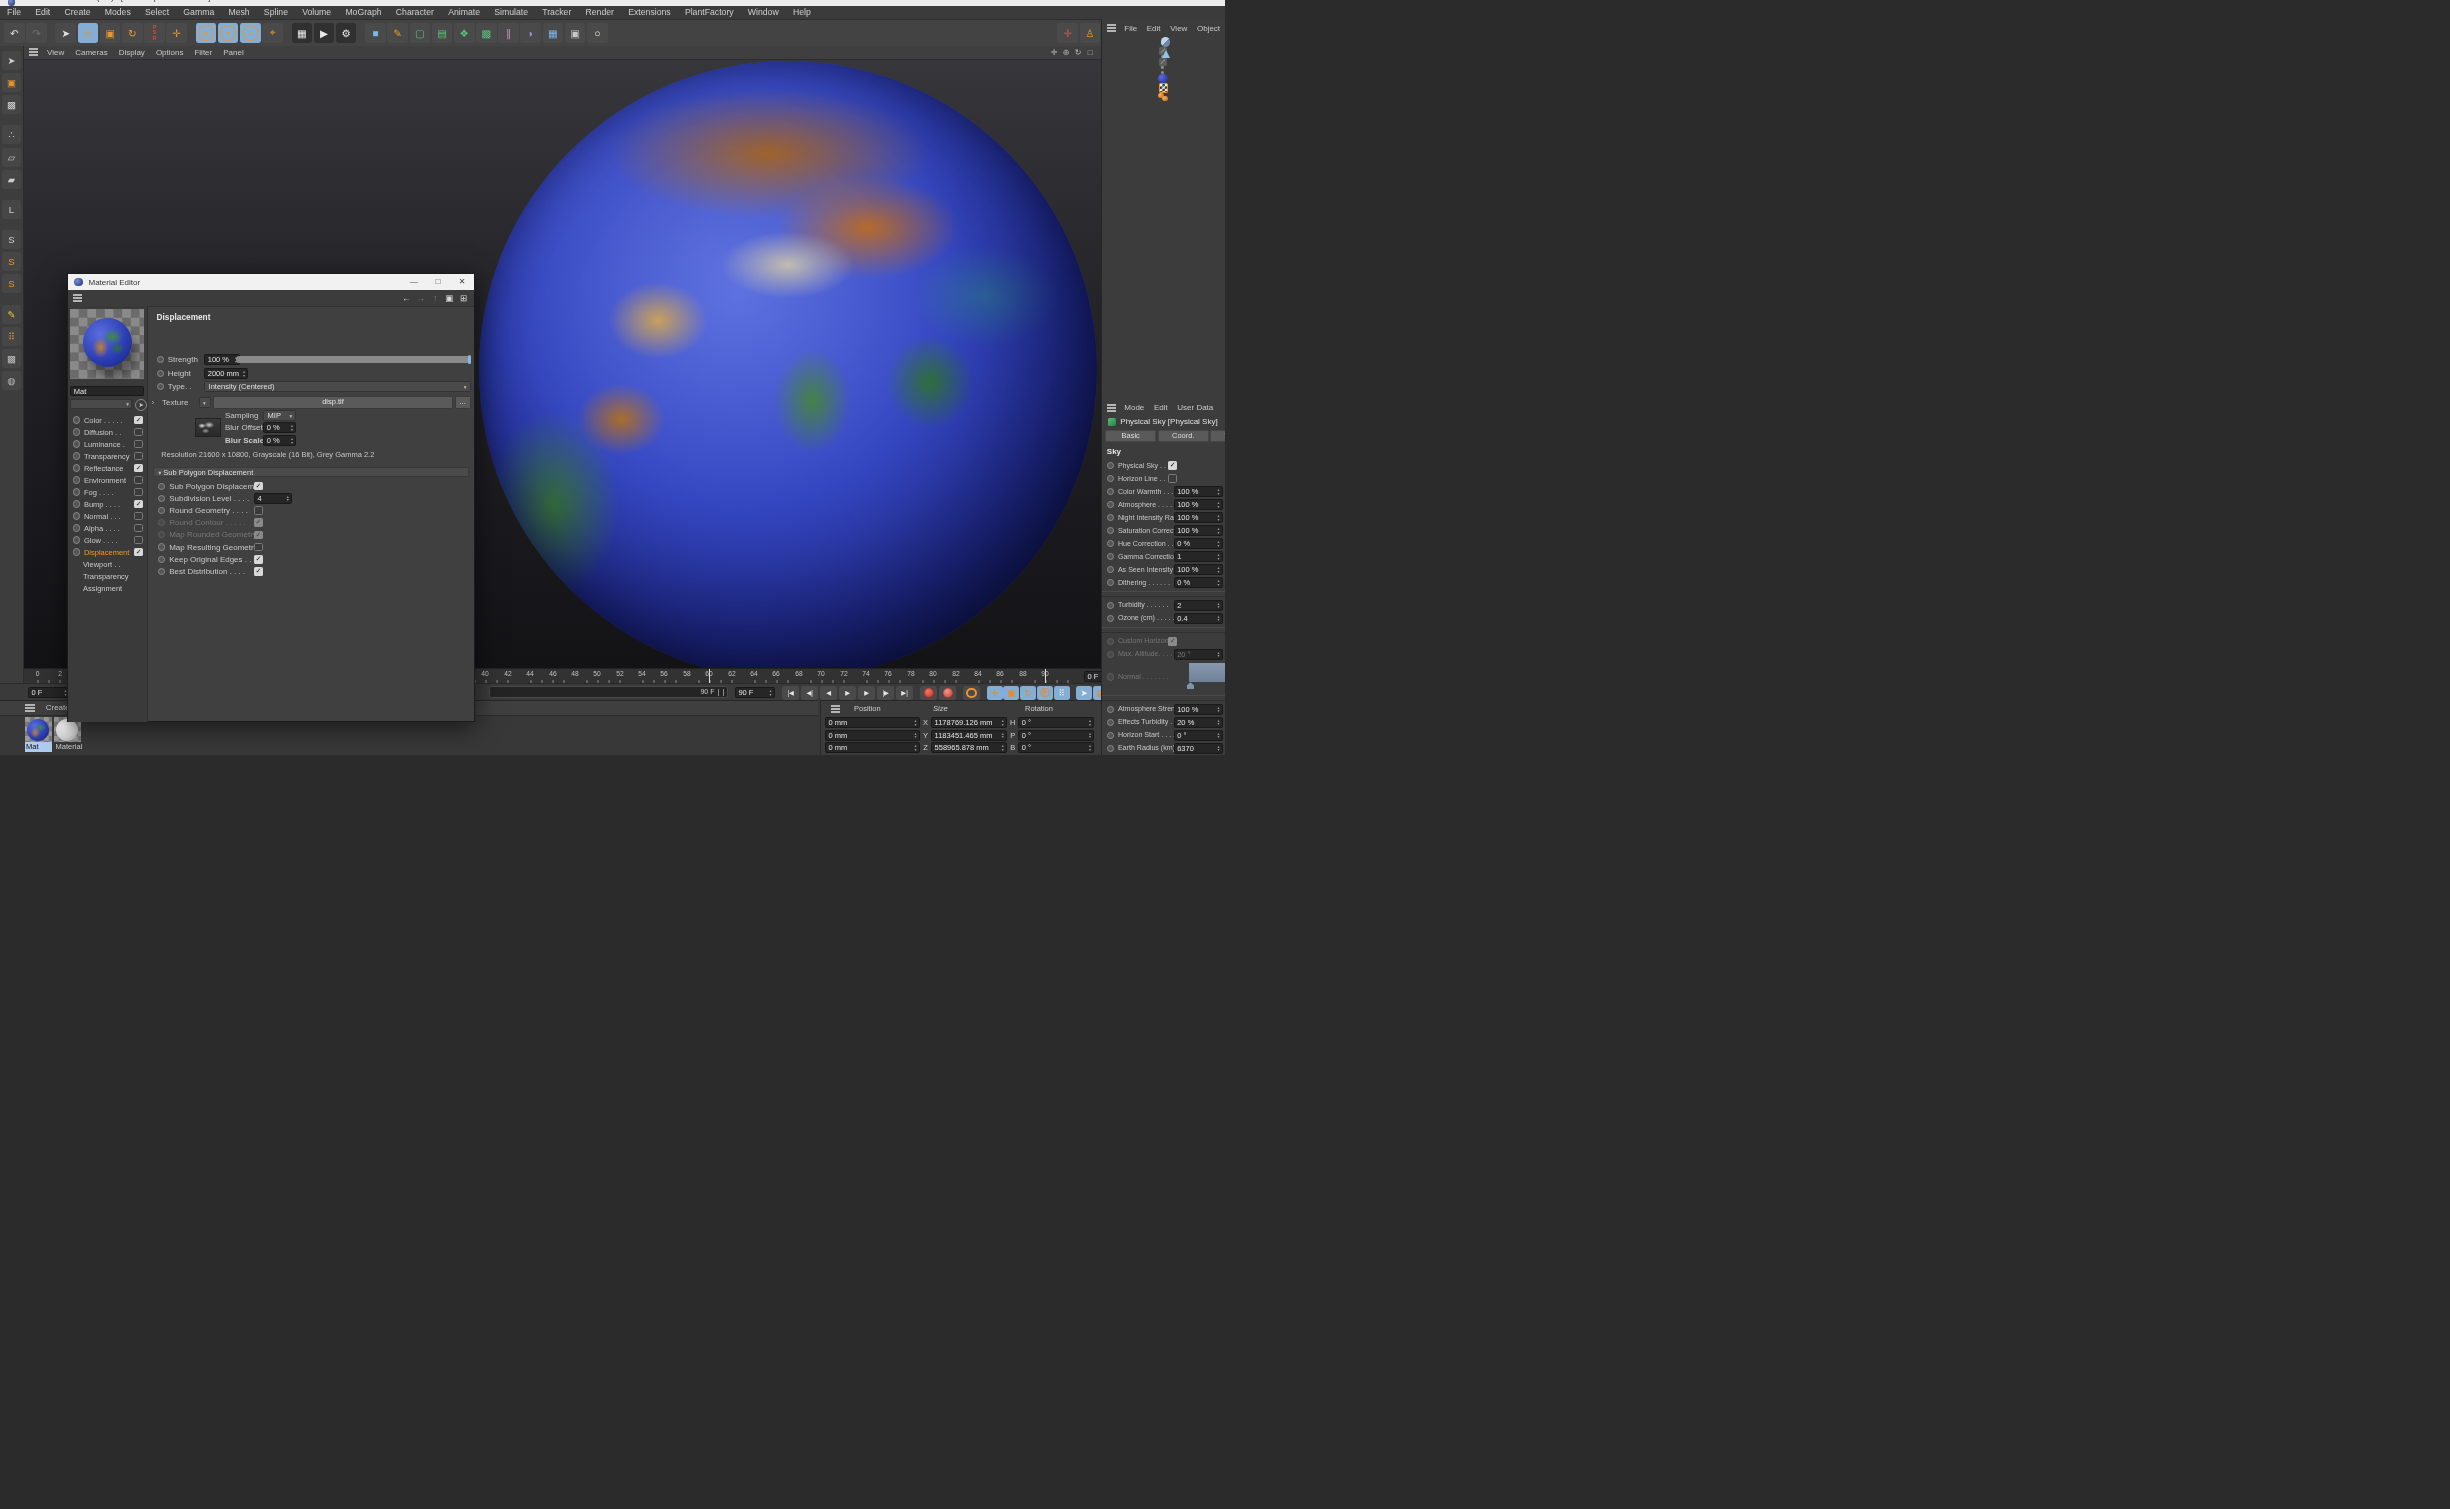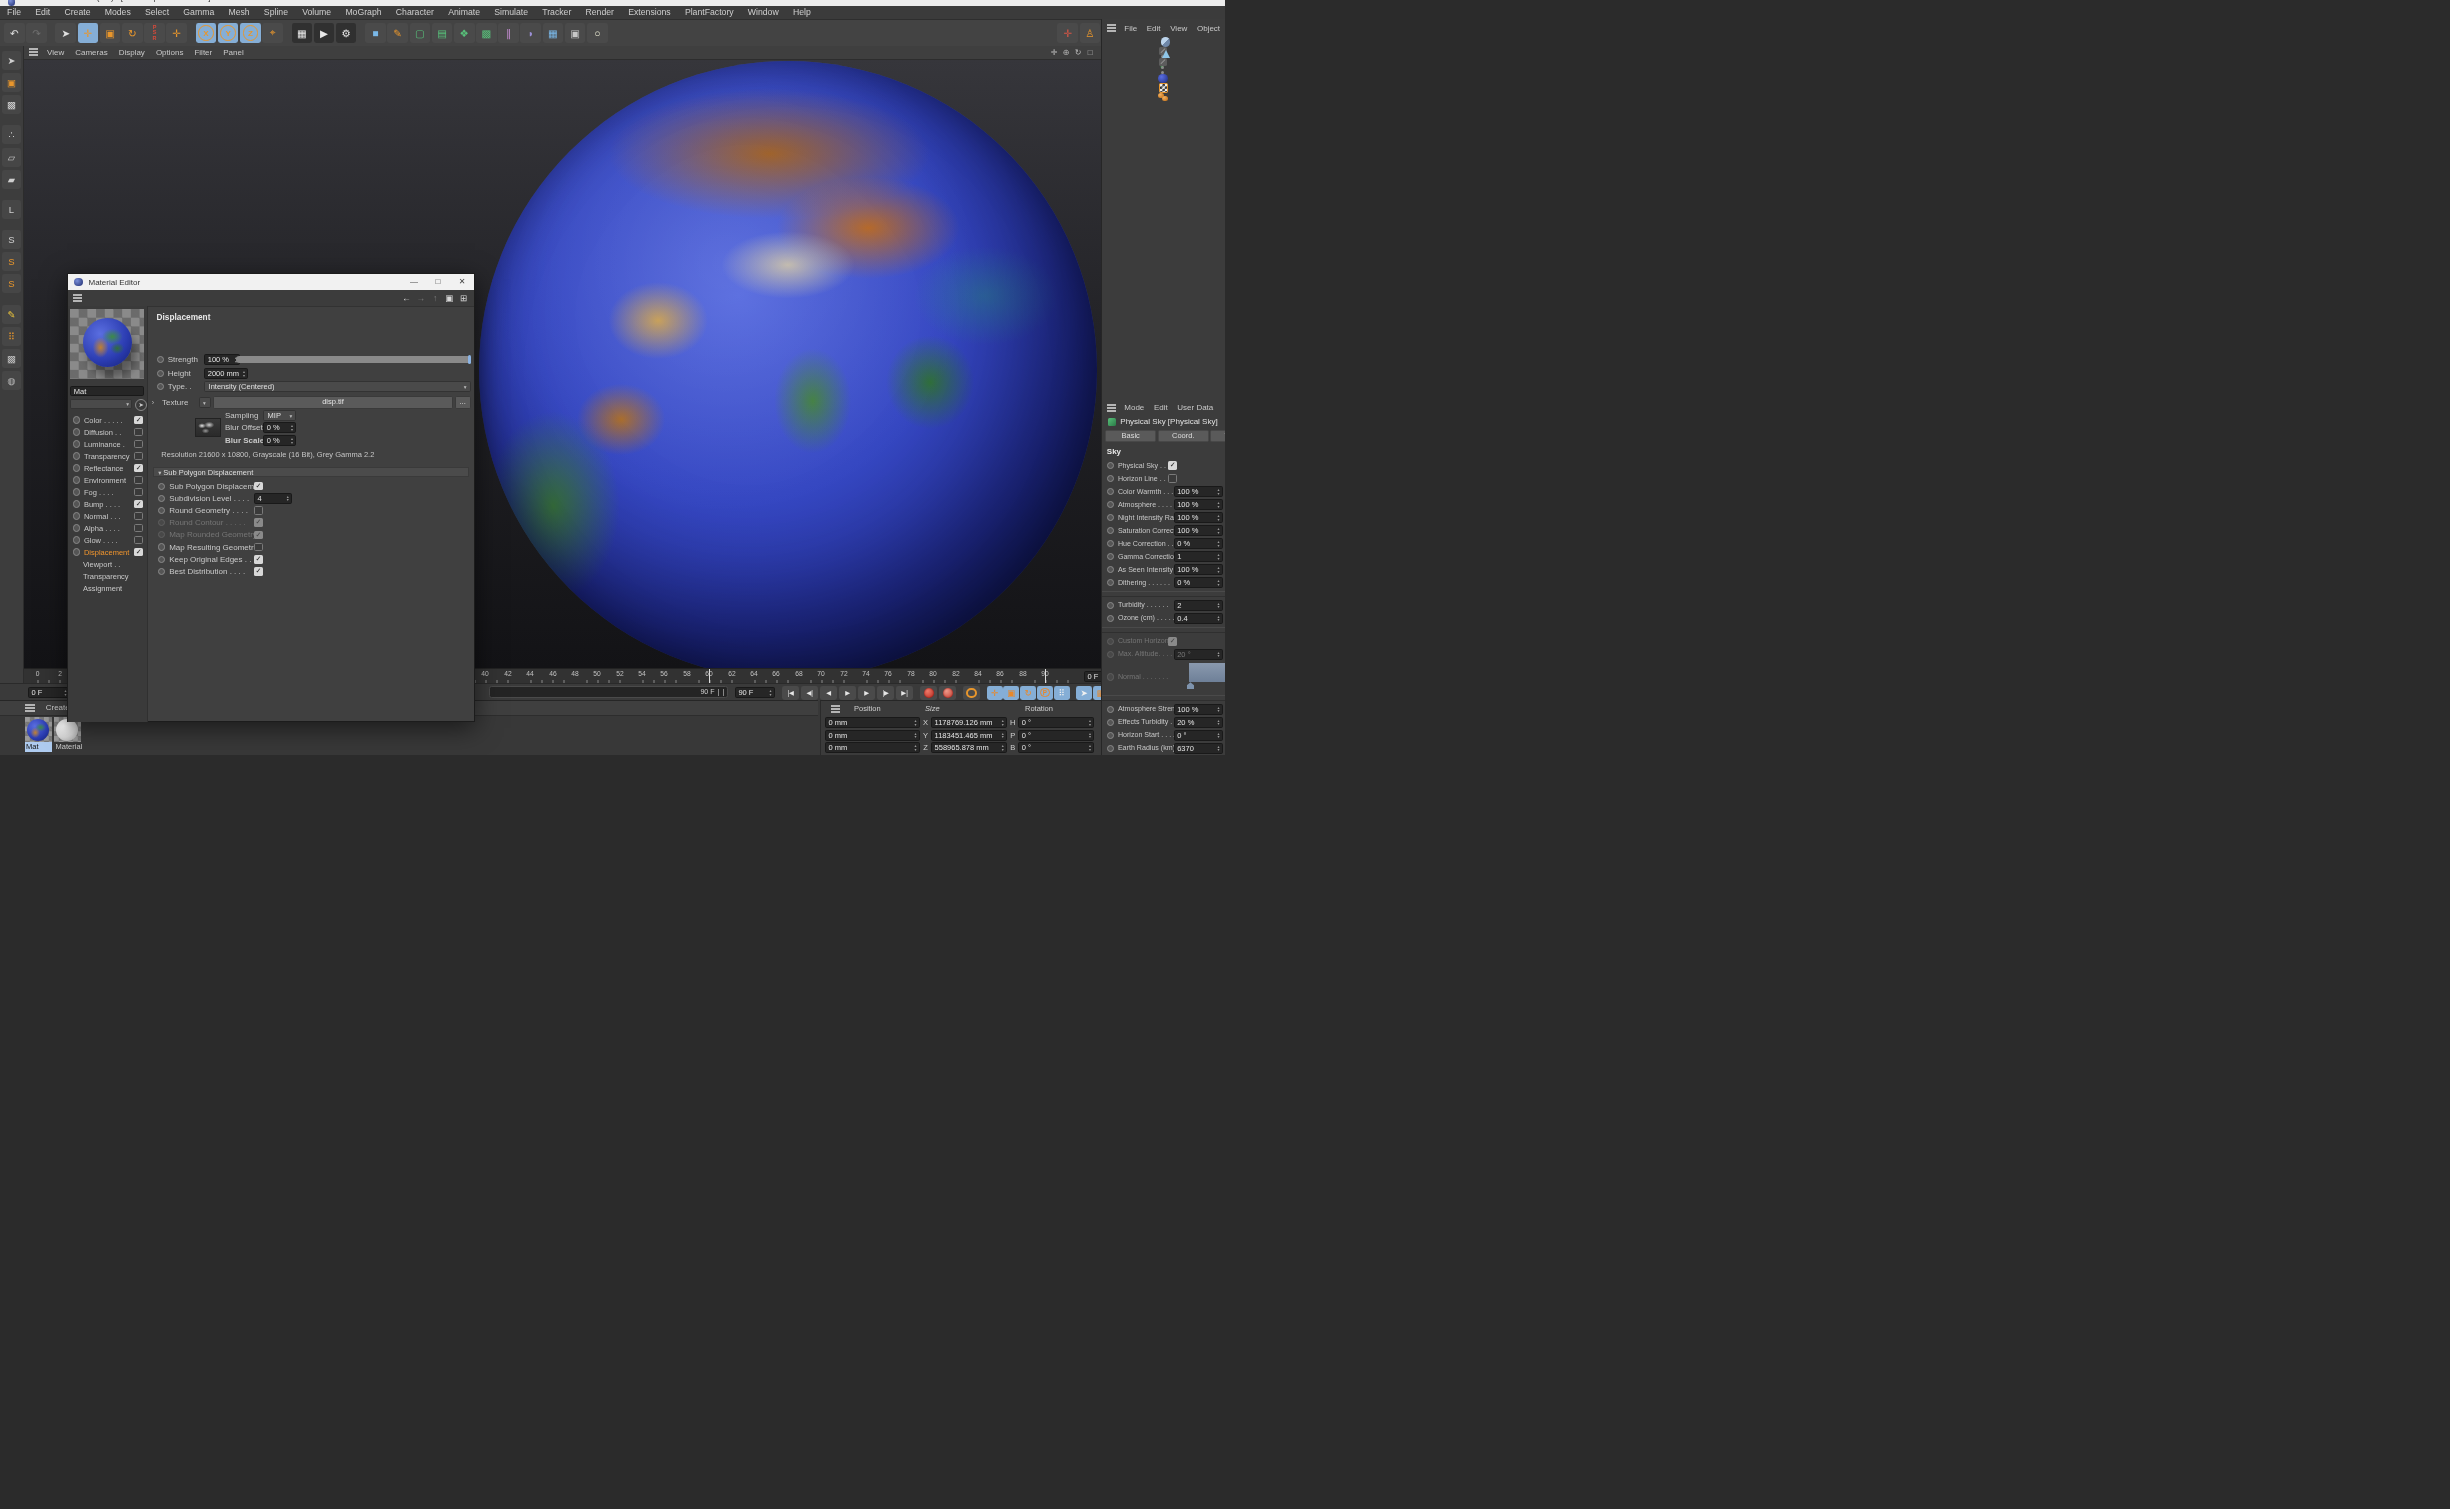--- a/index.html
+++ b/index.html
@@ -505,21 +505,21 @@
             <div class="mat-sphere white-sphere"></div>
           </div>
           <div class="mat-label">Material</div>
         </div>
       </div>
   </div>
 
   <div class="coordmgr">
     <span class="ham" style="position:absolute;left:4.8px;top:4px;"></span>
     <span class="cm-h" style="left:33px;">Position</span>
-    <span class="cm-h" style="left:104px;font-style:italic;">Size</span>
+    <span class="cm-h" style="left:112px;font-style:italic;">Size</span>
     <span class="cm-h" style="left:204px;">Rotation</span>
     <div id="coord-rows">
         <div class="cm-row" style="left: 4px; top: 16px; width: 273px;">
           <span class="vbox" style="width: 95px;">
             <span>0 mm</span>
             <span class="sp">
               <span>▴</span>
               <span>▾</span>
             </span>
           </span>

